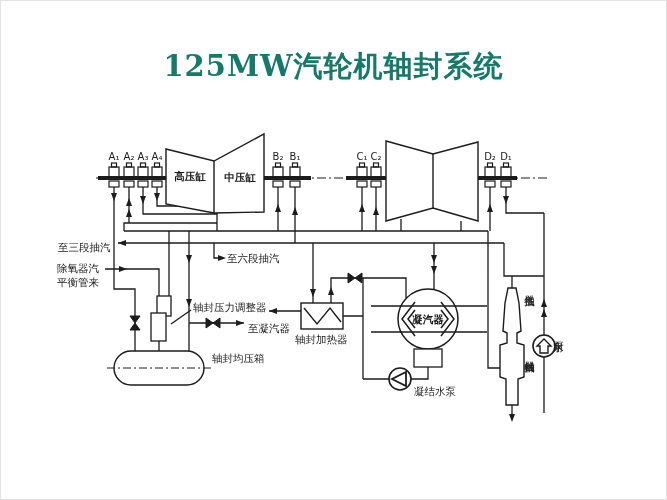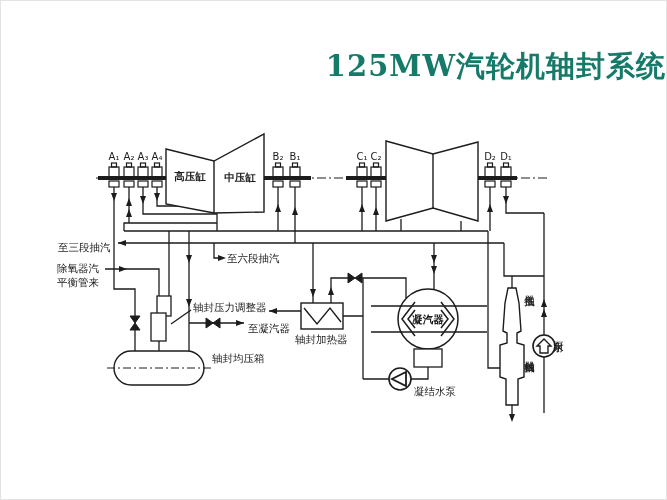--- a/index.html
+++ b/index.html
@@ -1,19 +1,19 @@
 <!DOCTYPE html>
 <html><head>
 <meta charset="utf-8">
 <style>
   html,body{margin:0;padding:0;background:#fff;}
   .slide{position:relative;width:667px;height:500px;background:#ffffff;
          border:1px solid #e3e3e3;box-sizing:border-box;overflow:hidden;
          font-family:"DejaVu Sans",sans-serif;}
-  .title{position:absolute;top:46px;left:0;width:100%;text-align:right;
+  .title{position:absolute;top:46px;left:0;width:100%;text-align:center;
          font-family:"DejaVu Serif","Liberation Serif",serif;
          font-weight:bold;font-size:29px;color:#157a68;letter-spacing:1px;}
   svg{position:absolute;left:0;top:0;}
   svg text{font-family:"DejaVu Sans",sans-serif;fill:#1c1c1c;}
   .cn{font-size:10.5px;}
   .cnb{font-size:10.5px;font-weight:bold;}
   .seal-lbl{font-size:10px;}
   .vtext{writing-mode:vertical-rl;text-orientation:upright;}
 </style>
 </head>

